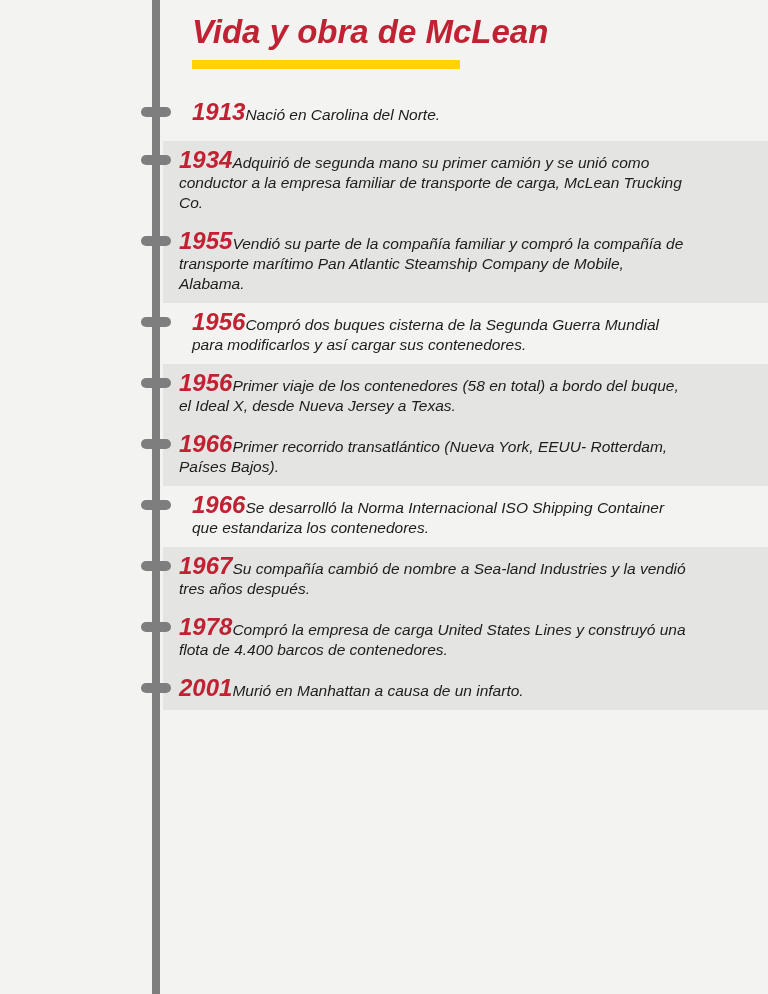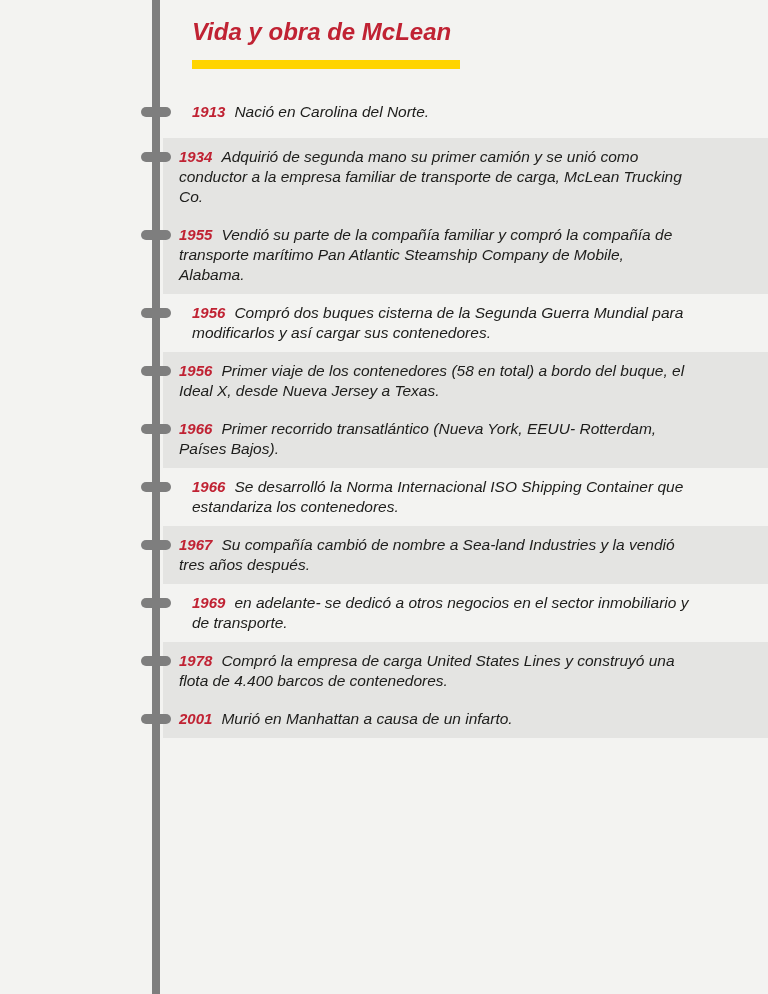--- a/index.html
+++ b/index.html
@@ -28,21 +28,21 @@
     background:var(--rail);
   }
   .header{
     margin-left:192px;
     padding-top:17px;
   }
   .title{
     margin:0;
     font-style:italic;
     font-weight:bold;
-    font-size:24px;
+    font-size:33px;
     line-height:30px;
     color:var(--red);
   }
   .underline{
     width:268px;
     height:9px;
     margin-top:13px;
     background:var(--yellow);
   }
   .entries{
@@ -65,23 +65,22 @@
     position:absolute;
     left:-22px;
     top:14px;
     width:30px;
     height:10px;
     border-radius:5px;
     background:var(--rail);
   }
   .year{
     font-weight:bold;
-    font-size:15px;
+    font-size:24px;
     color:var(--red);
-    margin-right:9px;
     white-space:nowrap;
   }
 </style>
 </head>
 <body>
 
 <div class="page">
   <div class="rail"></div>
 
   <div class="header">
@@ -125,24 +124,20 @@
   <div class="entry">
     <span class="marker"></span>
     <span class="year">1966</span><span class="text">Se desarrolló la Norma Internacional ISO Shipping Container que estandariza los contenedores.</span>
   </div>
 
   <div class="entry shaded">
     <span class="marker"></span>
     <span class="year">1967</span><span class="text">Su compañía cambió de nombre a Sea-land Industries y la vendió tres años después.</span>
   </div>
 
-  <div class="entry">
-    <span class="marker"></span>
-    <span class="year">1969</span><span class="text">en adelante- se dedicó a otros negocios en el sector inmobiliario y de transporte.</span>
-  </div>
 
   <div class="entry shaded">
     <span class="marker"></span>
     <span class="year">1978</span><span class="text">Compró la empresa de carga United States Lines y construyó una flota de 4.400 barcos de contenedores.</span>
   </div>
 
 
   <div class="entry shaded">
     <span class="marker"></span>
     <span class="year">2001</span><span class="text">Murió en Manhattan a causa de un infarto.</span>

